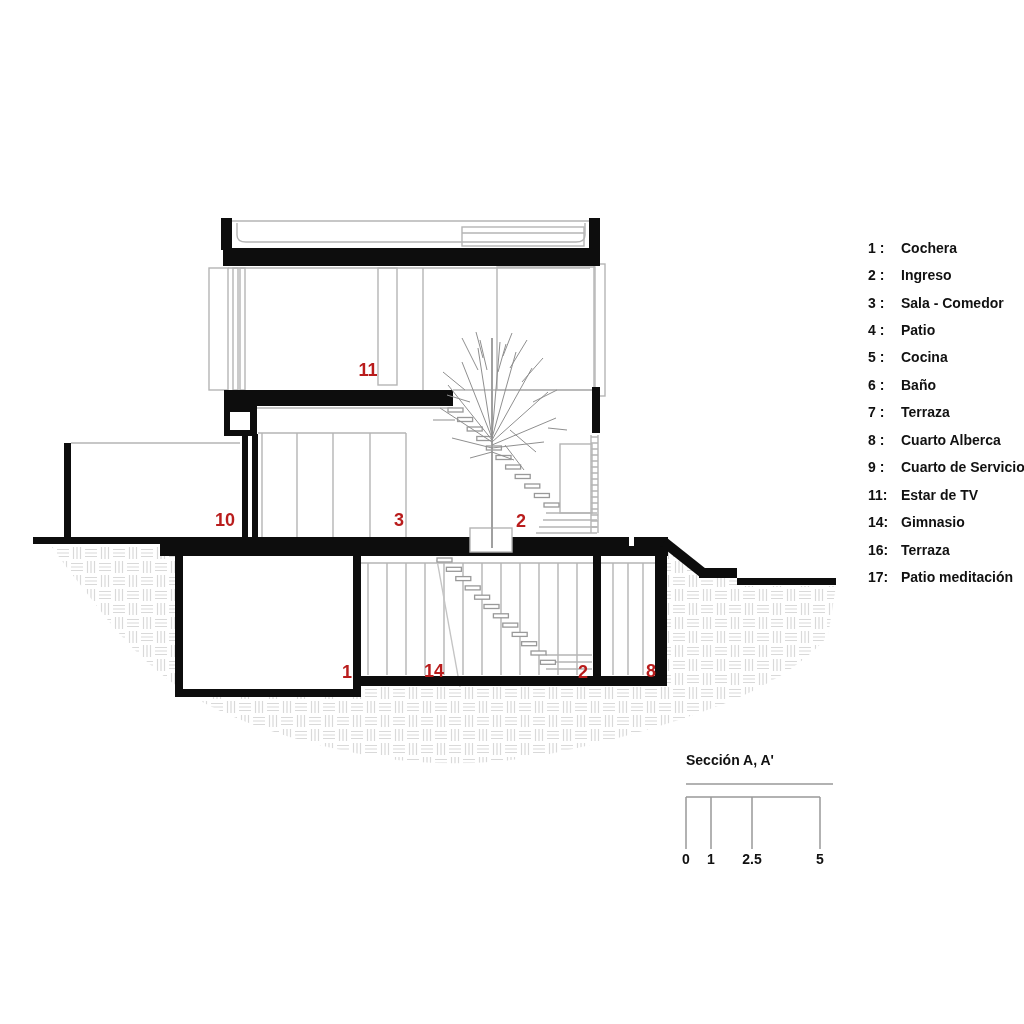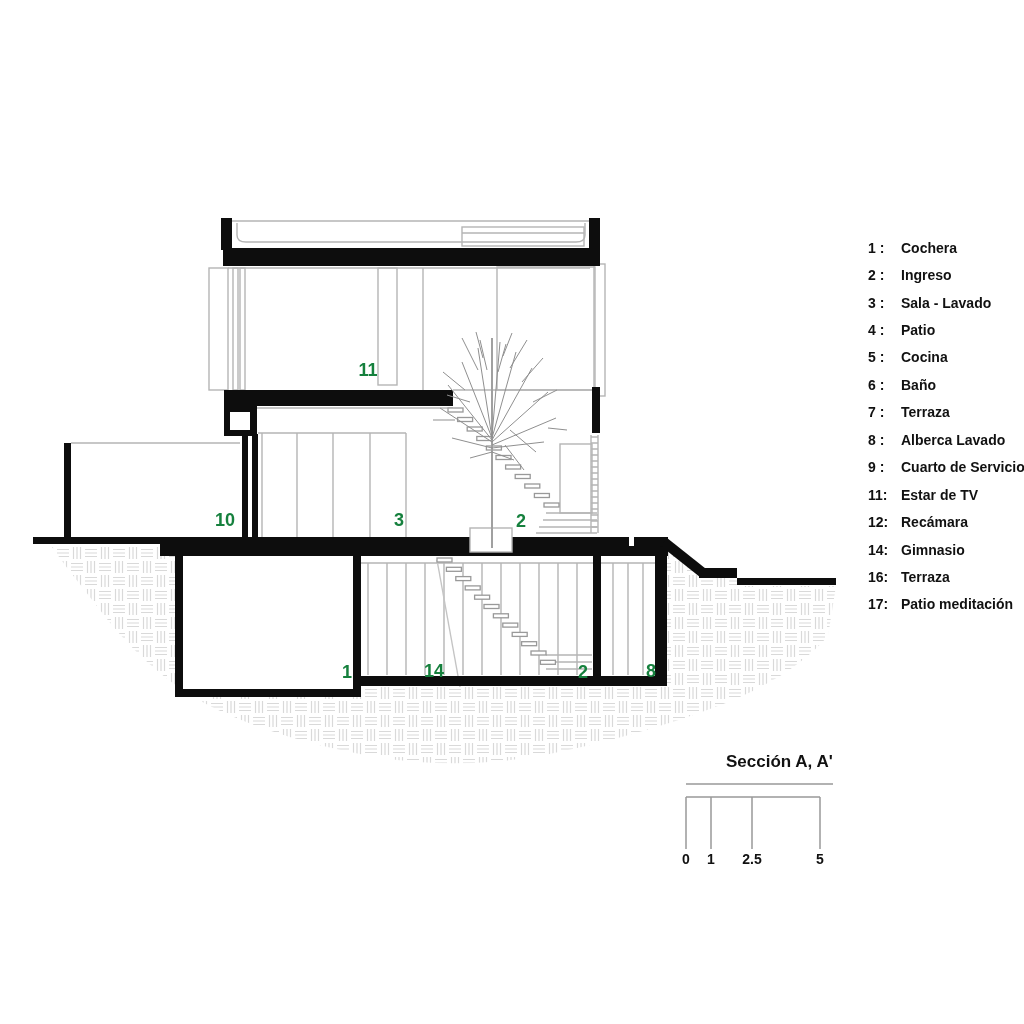--- a/index.html
+++ b/index.html
@@ -1,25 +1,25 @@
 <!DOCTYPE html>
 <html><head>
 <meta charset="utf-8">
 <style>
   html,body{margin:0;padding:0;background:#ffffff;}
   #canvas{position:relative;width:1024px;height:1024px;background:#ffffff;overflow:hidden;
           font-family:"Liberation Sans",sans-serif;color:#111;}
   svg{position:absolute;left:0;top:0;}
   .room-label{position:absolute;transform:translate(-50%,-50%);font-weight:bold;
-              font-size:18px;line-height:1;color:#15803d;}
+              font-size:18px;line-height:1;color:#b91c1c;}
   .legend{position:absolute;left:868px;top:234px;}
   .legend-row{display:flex;align-items:center;height:27.45px;font-weight:bold;font-size:14px;}
   .legend-num{display:inline-block;min-width:26px;white-space:pre;}
   .legend-name{margin-left:7px;white-space:nowrap;}
-  .scale-title{position:absolute;left:686px;top:752px;font-weight:bold;font-size:17px;margin-left:40px;}
+  .scale-title{position:absolute;left:686px;top:752px;font-weight:bold;font-size:14px;}
   .scale-num{position:absolute;top:851px;width:34px;transform:translateX(-17px);
              text-align:center;font-weight:bold;font-size:14px;}
 </style>
 </head>
 <body>
 
 <div id="canvas">
 
   <svg width="1024" height="1024" viewBox="0 0 1024 1024">
     <defs>
@@ -167,53 +167,49 @@
     <div class="legend-row">
         <span class="legend-num">1 :</span>
         <span class="legend-name">Cochera</span>
       </div>
     <div class="legend-row">
         <span class="legend-num">2 :</span>
         <span class="legend-name">Ingreso</span>
       </div>
     <div class="legend-row">
         <span class="legend-num">3 :</span>
-        <span class="legend-name">Sala - Lavado</span>
+        <span class="legend-name">Sala - Comedor</span>
       </div>
     <div class="legend-row">
         <span class="legend-num">4 :</span>
         <span class="legend-name">Patio</span>
       </div>
     <div class="legend-row">
         <span class="legend-num">5 :</span>
         <span class="legend-name">Cocina</span>
       </div>
     <div class="legend-row">
         <span class="legend-num">6 :</span>
         <span class="legend-name">Baño</span>
       </div>
     <div class="legend-row">
         <span class="legend-num">7 :</span>
         <span class="legend-name">Terraza</span>
       </div>
     <div class="legend-row">
         <span class="legend-num">8 :</span>
-        <span class="legend-name">Alberca Lavado</span>
+        <span class="legend-name">Cuarto Alberca</span>
       </div>
     <div class="legend-row">
         <span class="legend-num">9 :</span>
         <span class="legend-name">Cuarto de Servicio</span>
       </div>
     <div class="legend-row">
         <span class="legend-num">11:</span>
         <span class="legend-name">Estar de TV</span>
-      </div>
-    <div class="legend-row">
-        <span class="legend-num">12:</span>
-        <span class="legend-name">Recámara</span>
       </div>
     <div class="legend-row">
         <span class="legend-num">14:</span>
         <span class="legend-name">Gimnasio</span>
       </div>
     <div class="legend-row">
         <span class="legend-num">16:</span>
         <span class="legend-name">Terraza</span>
       </div>
     <div class="legend-row">

